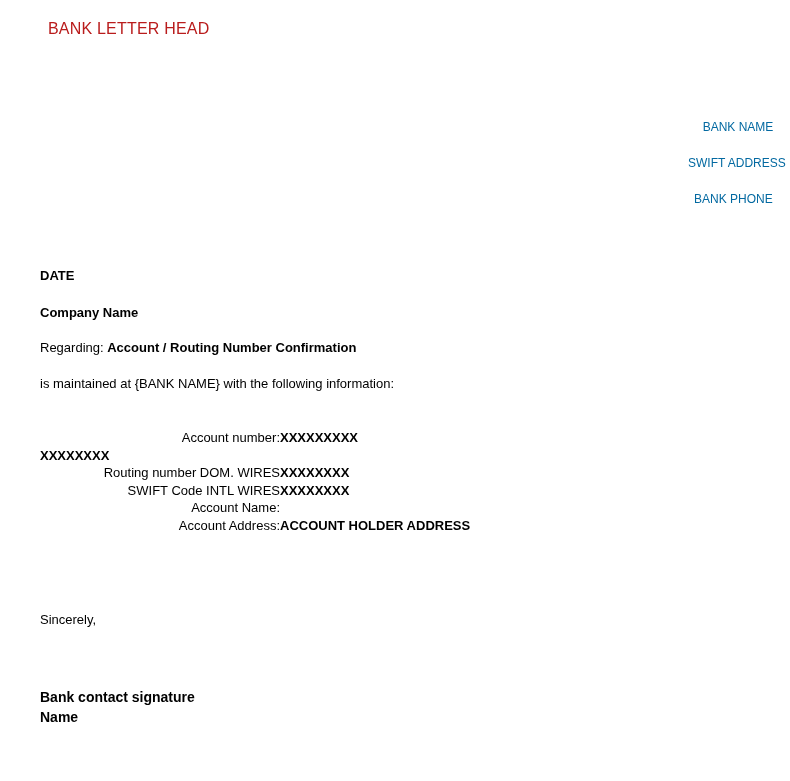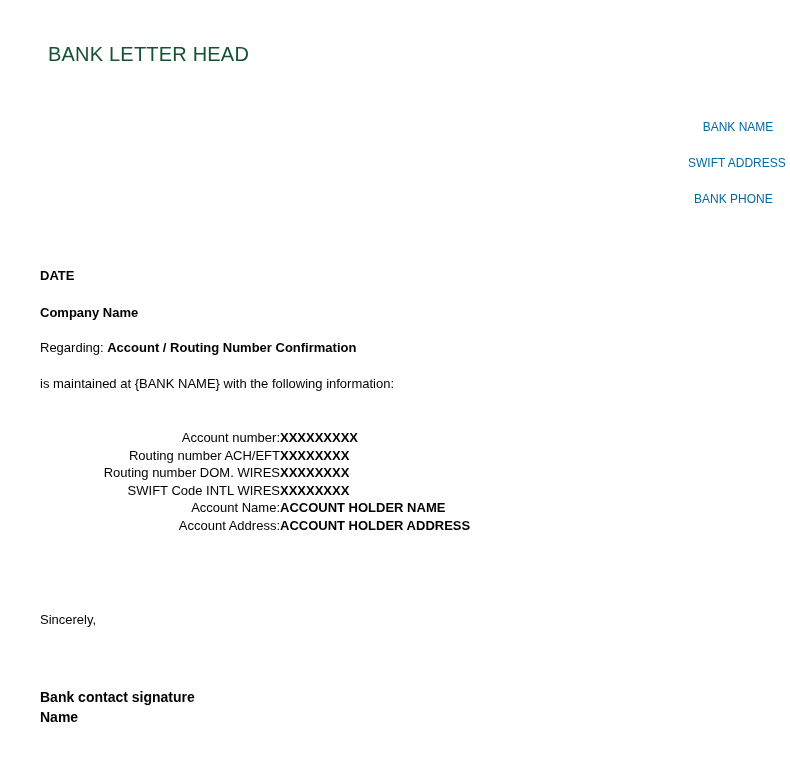--- a/index.html
+++ b/index.html
@@ -12,24 +12,23 @@
       height: 781px;
       position: relative;
       overflow: hidden;
       font-family: "Liberation Sans", "DejaVu Sans", sans-serif;
       color: #000000;
     }
     .abs { position: absolute; white-space: nowrap; }
     .letterhead {
       left: 48px;
       top: 20px;
-      font-size: 20px;
-      color: #14532d;
+      font-size: 16px;
+      color: #b91c1c;
       letter-spacing: 0.2px;
-      margin-top: 23px;
     }
     .bank-info {
       font-size: 12px;
       color: #0369a1;
       text-align: center;
     }
     .bank-name { left: 700px; top: 120px; width: 76px; }
     .bank-address { left: 688px; top: 156px; width: 88px; }
     .bank-phone { left: 694px; top: 192px; width: 76px; }
 
@@ -87,34 +86,32 @@
 <div class="abs body-text paragraph">
   <div>is maintained at {BANK NAME} with the following information:</div>
 </div>
 
 <div class="abs details">
   <div class="detail-row">
     <span class="detail-label">Account number:</span>
     <span class="detail-value">XXXXXXXXX</span>
   </div>
   <div class="detail-row">
-    <span class="detail-label">Routing number ACH/EFT</span>
     <span class="detail-value">XXXXXXXX</span>
   </div>
   <div class="detail-row">
     <span class="detail-label">Routing number DOM. WIRES</span>
     <span class="detail-value">XXXXXXXX</span>
   </div>
   <div class="detail-row">
     <span class="detail-label">SWIFT Code INTL WIRES</span>
     <span class="detail-value">XXXXXXXX</span>
   </div>
   <div class="detail-row">
     <span class="detail-label">Account Name:</span>
-    <span class="detail-value">ACCOUNT HOLDER NAME</span>
   </div>
   <div class="detail-row">
     <span class="detail-label">Account Address:</span>
     <span class="detail-value">ACCOUNT HOLDER ADDRESS</span>
   </div>
 </div>
 
 <div class="abs body-text sincerely">Sincerely,</div>
 
 <div class="abs signature-block">

